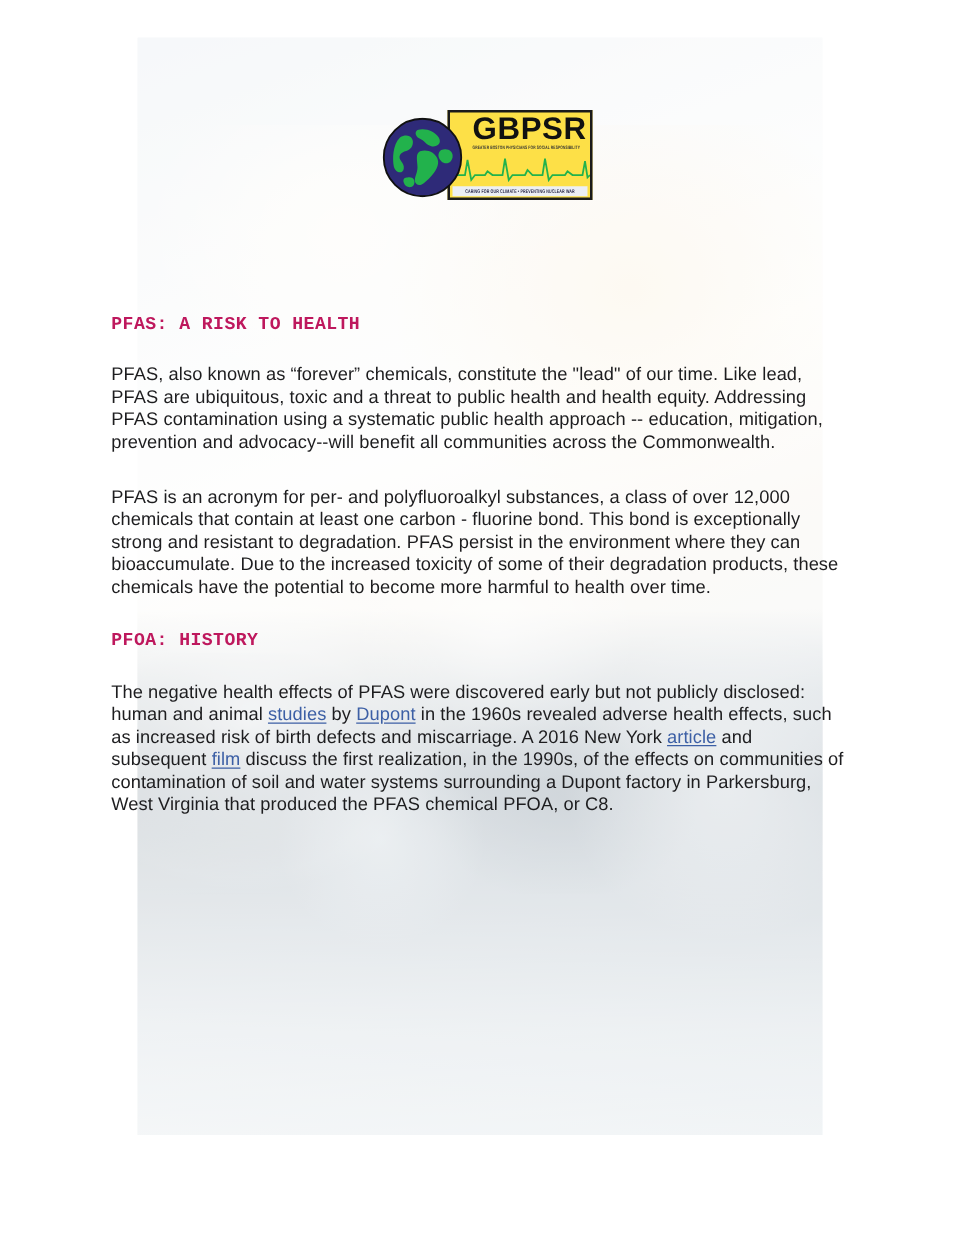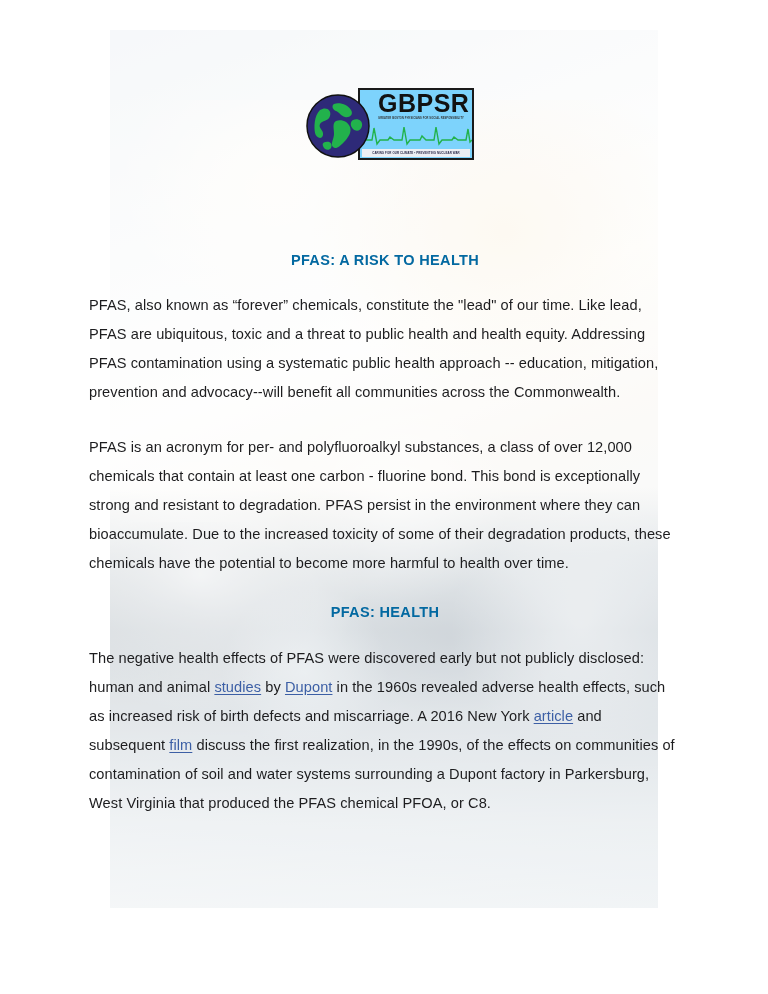--- a/index.html
+++ b/index.html
@@ -121,21 +121,21 @@
     height: 64px;
     z-index: 3;
   }
   .logo-box {
     position: absolute;
     left: 52px;
     top: 0;
     width: 116px;
     height: 72px;
     border: 2px solid #1a1a1a;
-    background: #7dd3fc;
+    background: #fde047;
     box-sizing: border-box;
     overflow: hidden;
   }
   .logo-acronym {
     margin: 1px 0 0 18px;
     font-family: "Liberation Sans", sans-serif;
     font-weight: bold;
     font-size: 25px;
     letter-spacing: 0.5px;
     color: #111111;
@@ -179,33 +179,32 @@
   }
 
   
   .doc-body {
     position: absolute;
     left: 89px;
     top: 252px;
     width: 592px;
   }
   h2.section-heading {
-    font-family: Liberation Sans, sans-serif;
+    font-family: Liberation Mono, monospace;
     font-size: 14.5px;
     font-weight: bold;
-    color: #0369a1;
+    color: #be185d;
     letter-spacing: 0.35px;
     margin: 0 0 22px 0;
     line-height: 1.2;
-    text-align: center;
   }
   p.body-para {
     font-family: "Liberation Sans", sans-serif;
     font-size: 14.6px;
-    line-height: 29px;
+    line-height: 18px;
     color: #1d1d1f;
     margin: 0 0 26px 0;
     letter-spacing: 0.005em;
   }
   p.body-para:last-child {
     margin-bottom: 0;
   }
   a.doc-link {
     color: #3c5fa5;
     text-underline-offset: 1.5px;
@@ -255,21 +254,21 @@
       </div>
     </div>
 
     <div class="doc-body">
 
       <h2 class="section-heading">PFAS: A RISK TO HEALTH</h2>
       <p class="body-para">PFAS, also known as “forever” chemicals, constitute the "lead" of our time. Like lead, PFAS are ubiquitous, toxic and a threat to public health and health equity. Addressing PFAS contamination using a systematic public health approach -- education, mitigation, prevention and advocacy--will benefit all communities across the Commonwealth.</p>
 
       <p class="body-para">PFAS is an acronym for per- and polyfluoroalkyl substances, a class of over 12,000 chemicals that contain at least one carbon - fluorine bond. This bond is exceptionally strong and resistant to degradation. PFAS persist in the environment where they can bioaccumulate. Due to the increased toxicity of some of their degradation products, these chemicals have the potential to become more harmful to health over time.</p>
 
-      <h2 class="section-heading">PFAS: HEALTH</h2>
+      <h2 class="section-heading">PFOA: HISTORY</h2>
 
       <p class="body-para">
         <span>The negative health effects of PFAS were discovered early but not publicly disclosed: human and animal </span><a class="doc-link" href="#">studies</a><span> by </span><a class="doc-link" href="#">Dupont</a><span> in the 1960s revealed adverse health effects, such as  increased risk of birth defects and miscarriage. A 2016 New York </span><a class="doc-link" href="#">article</a><span> and subsequent </span><a class="doc-link" href="#">film</a><span> discuss the first realization, in the 1990s, of the effects on communities of contamination of soil and water systems surrounding a Dupont factory in Parkersburg, West Virginia that produced the PFAS chemical PFOA, or C8.</span>
       </p>
 
     </div>
   </div>
 </div>
 
 </body></html>

